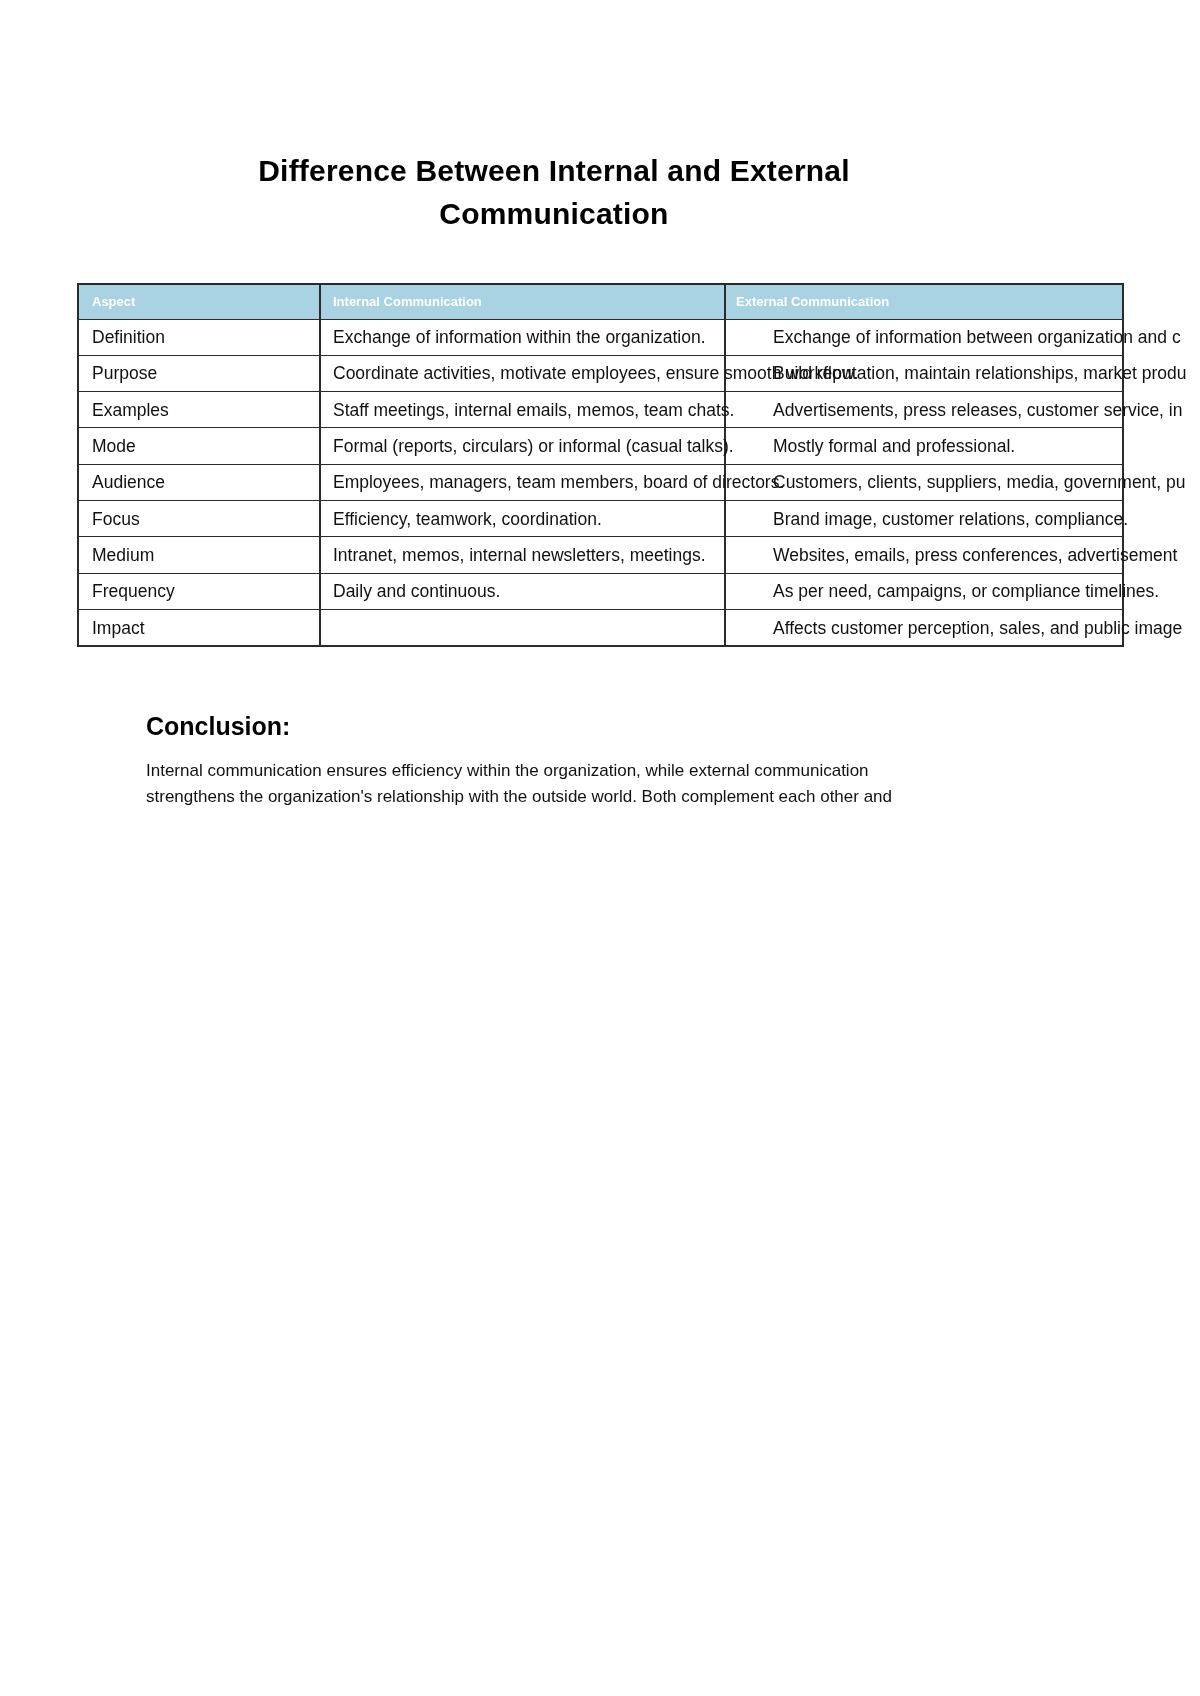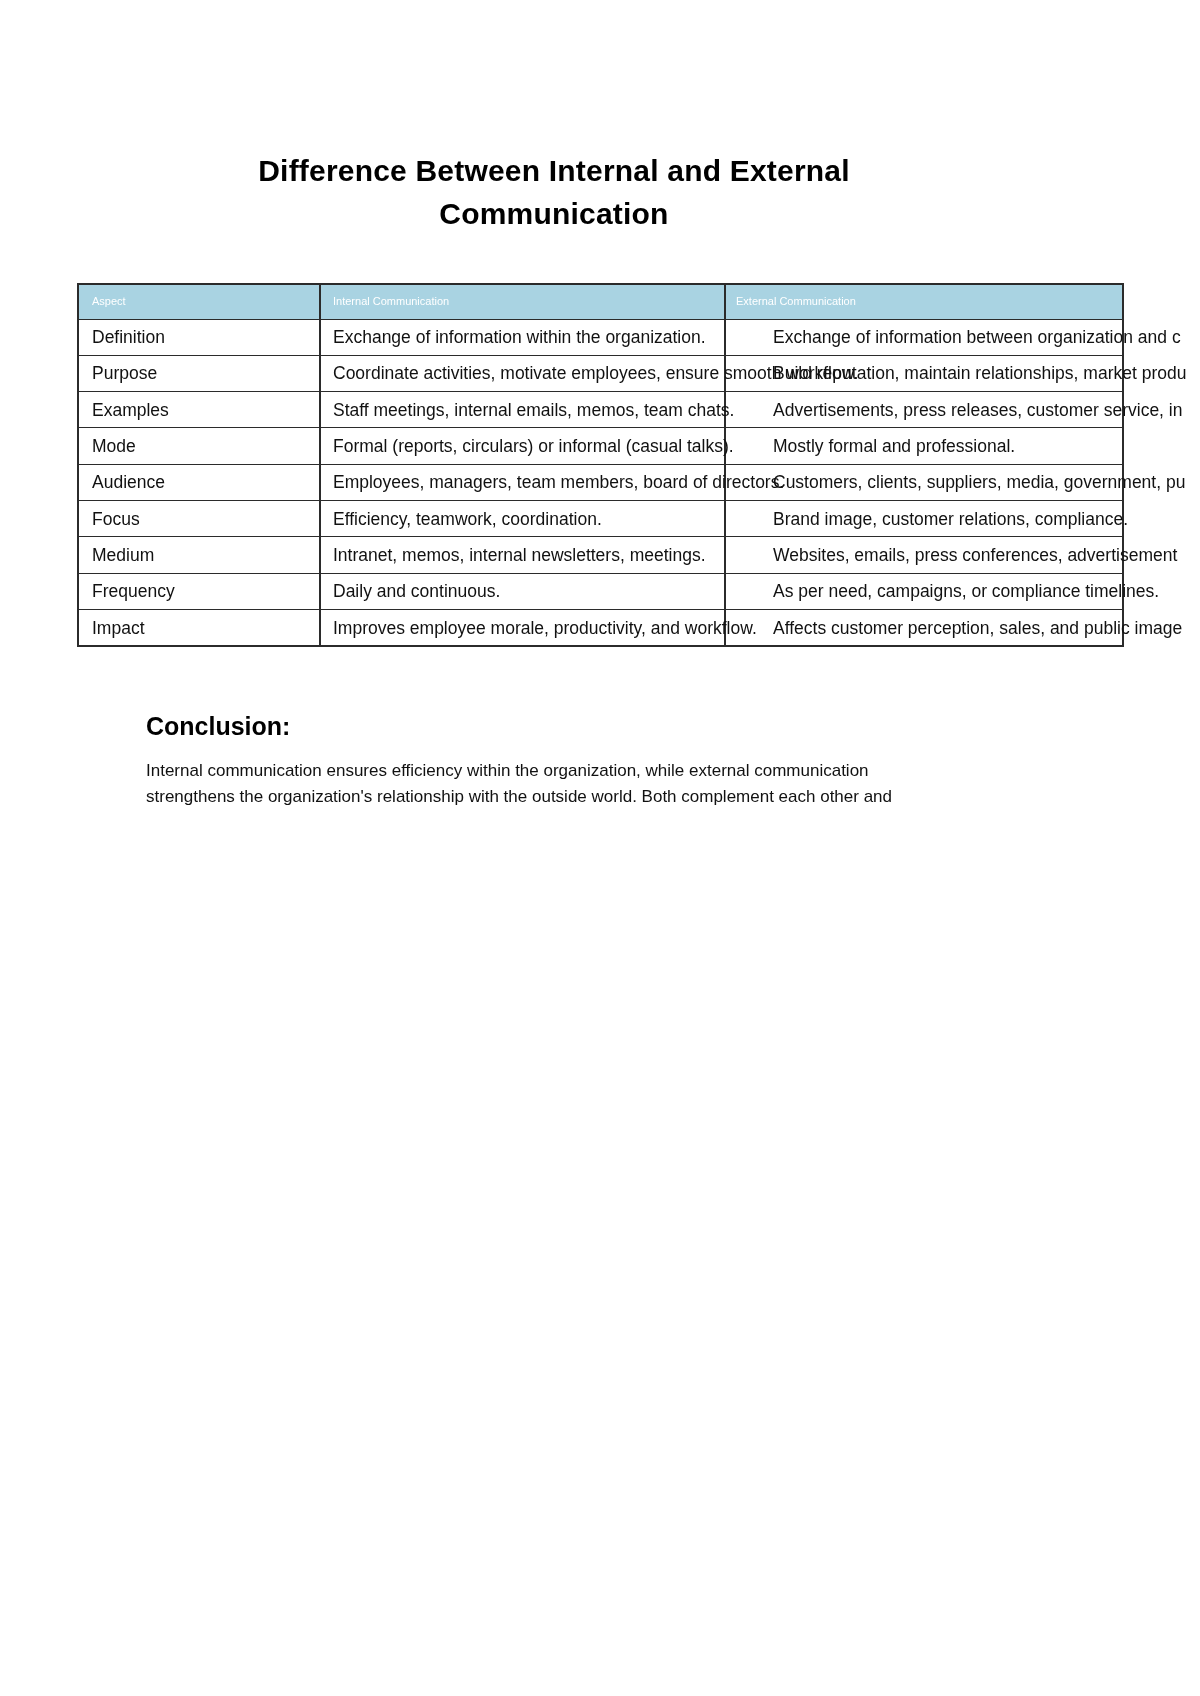--- a/index.html
+++ b/index.html
@@ -37,21 +37,21 @@
   .vline-1 { left: 240px; }
   .vline-2 { left: 645px; }
 
   .thead {
     position: relative; height: 33.5px;
     background: #a9d3e2;
   }
   .hc {
     position: absolute; top: 0; z-index: 2;
     line-height: 33.5px; white-space: nowrap;
-    font-size: 11px; font-weight: normal; color: #ffffff;
+    font-size: 13px; font-weight: bold; color: #ffffff;
   }
   .hc-0 { left: 13px; }
   .hc-1 { left: 254px; }
   .hc-2 { left: 657px; }
 
   .trow {
     position: relative; height: 36.3px;
     border-top: 1.5px solid #2b2b2b;
     box-sizing: border-box;
   }
@@ -130,21 +130,20 @@
       <span class="cell td-internal">Intranet, memos, internal newsletters, meetings.</span>
       <span class="cell td-external">Websites, emails, press conferences, advertisement</span>
     </div>
     <div class="trow">
       <span class="cell td-aspect">Frequency</span>
       <span class="cell td-internal">Daily and continuous.</span>
       <span class="cell td-external">As per need, campaigns, or compliance timelines.</span>
     </div>
     <div class="trow">
       <span class="cell td-aspect">Impact</span>
-      <span class="cell td-internal">Improves employee morale, productivity, and workflow.</span>
       <span class="cell td-external">Affects customer perception, sales, and public image</span>
     </div>
   </div>
 
   <h2 class="conclusion-h">Conclusion:</h2>
 
   <p class="conclusion-p">
     <span style="display:block">Internal communication ensures efficiency within the organization, while external communication</span>
     <span style="display:block">strengthens the organization's relationship with the outside world. Both complement each other and</span>
   </p>

